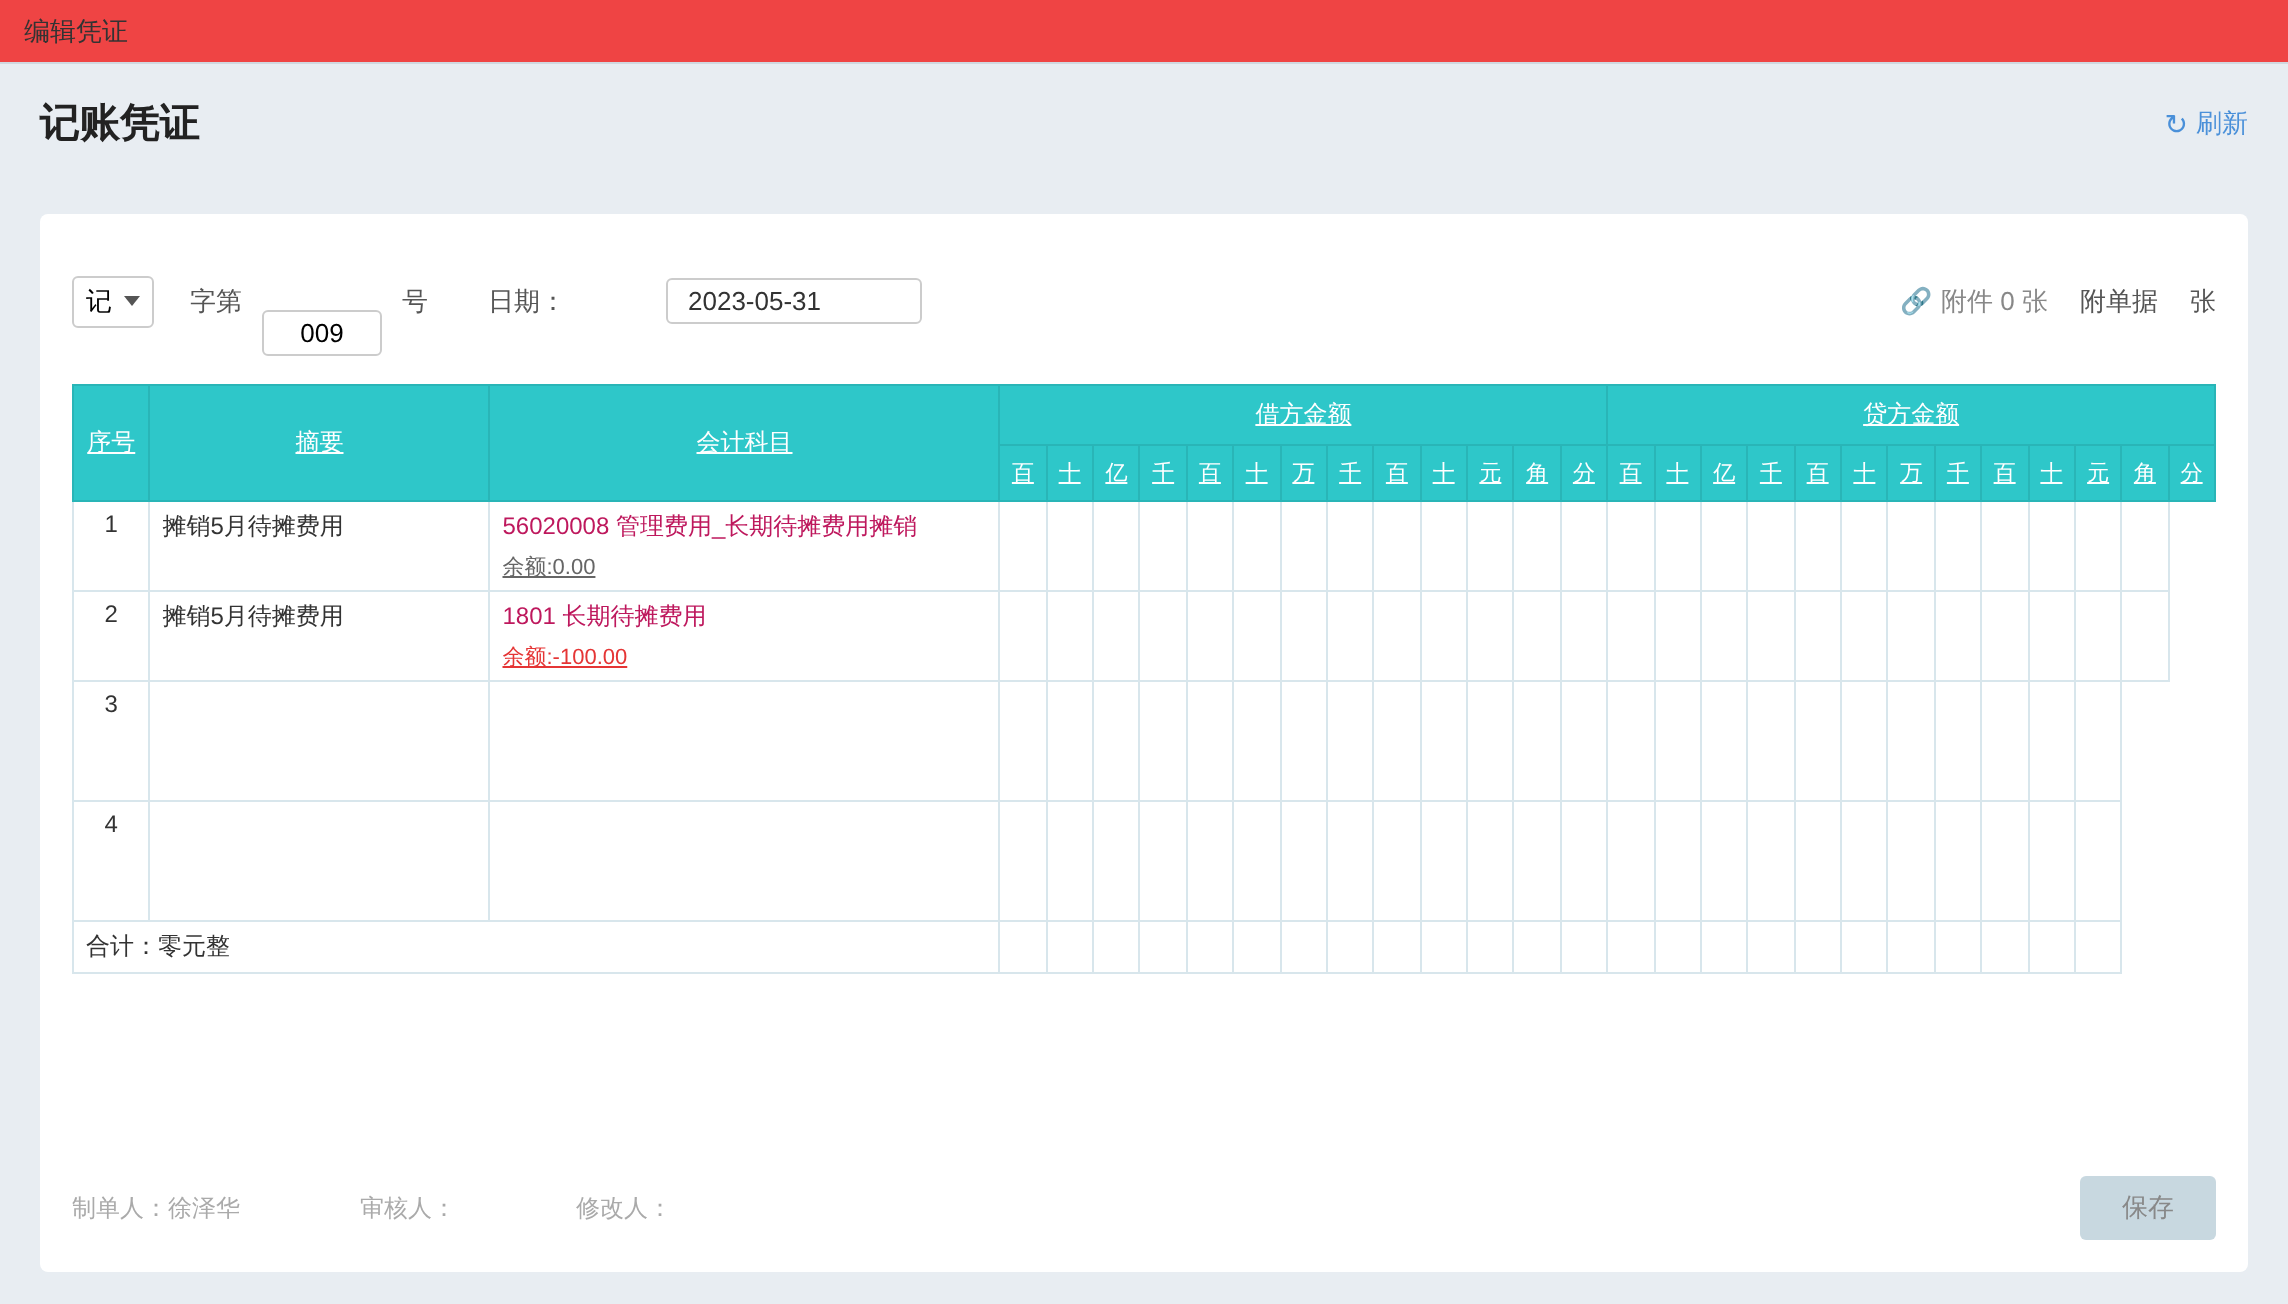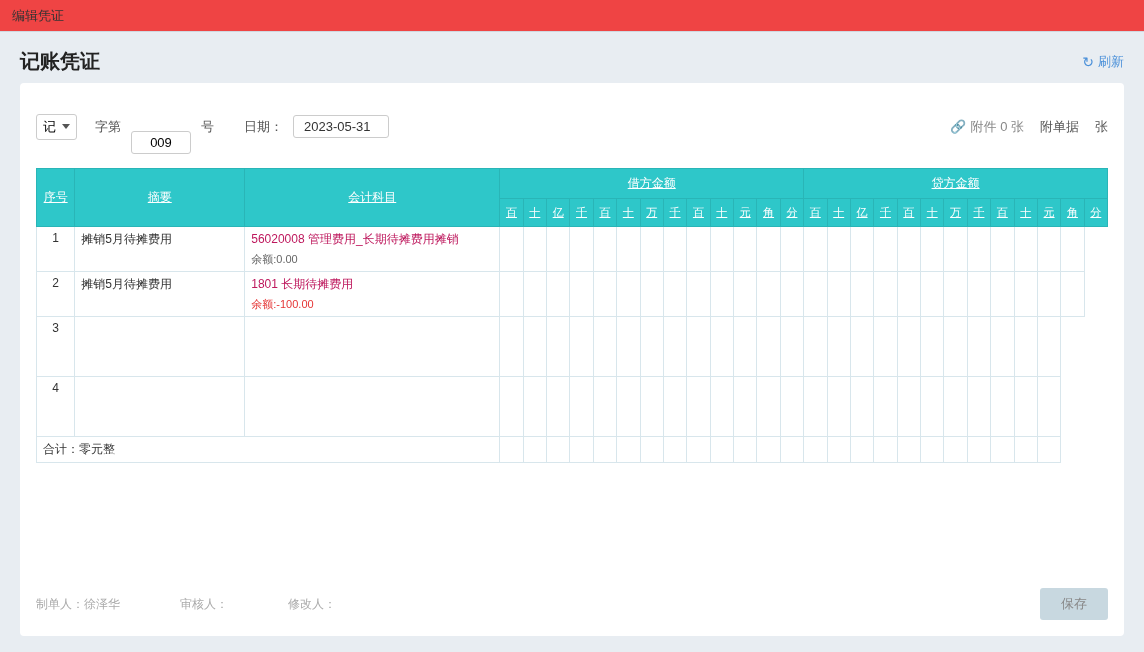--- a/index.html
+++ b/index.html
@@ -25,21 +25,21 @@
       background: #e8edf2;
       padding: 16px 20px;
       height: 620px;
       display: flex;
       flex-direction: column;
     }
     .page-header {
       display: flex;
       align-items: center;
       justify-content: space-between;
-      margin-bottom: 8px;
+      margin-bottom: 32px;
     }
     .page-title {
       font-size: 20px;
       font-weight: bold;
       color: #222;
     }
     .refresh-btn {
       display: flex;
       align-items: center;
       gap: 4px;
@@ -94,21 +94,22 @@
       color: #555;
       margin-left: 20px;
     }
     .date-input {
       border: 1px solid #ccc;
       border-radius: 3px;
       padding: 3px 10px;
       font-size: 13px;
       color: #333;
       background: #fff;
-      width: 96px;
+      width: 128px;
+      margin-left: 40px;
     }
     .attachment-area {
       margin-left: auto;
       display: flex;
       align-items: center;
       gap: 16px;
       color: #888;
       font-size: 13px;
     }
     .attach-link {
@@ -172,20 +173,21 @@
       vertical-align: middle;
     }
     .account-name {
       font-size: 12px;
       color: #be185d;
     }
     .account-balance {
       font-size: 11px;
       color: #666;
       margin-top: 4px;
+      text-decoration: underline;
     }
     .balance-negative {
       color: #e53535;
     }
     .row-tall td {
       height: 60px;
     }
     .footer-row {
       display: flex;
       align-items: center;

